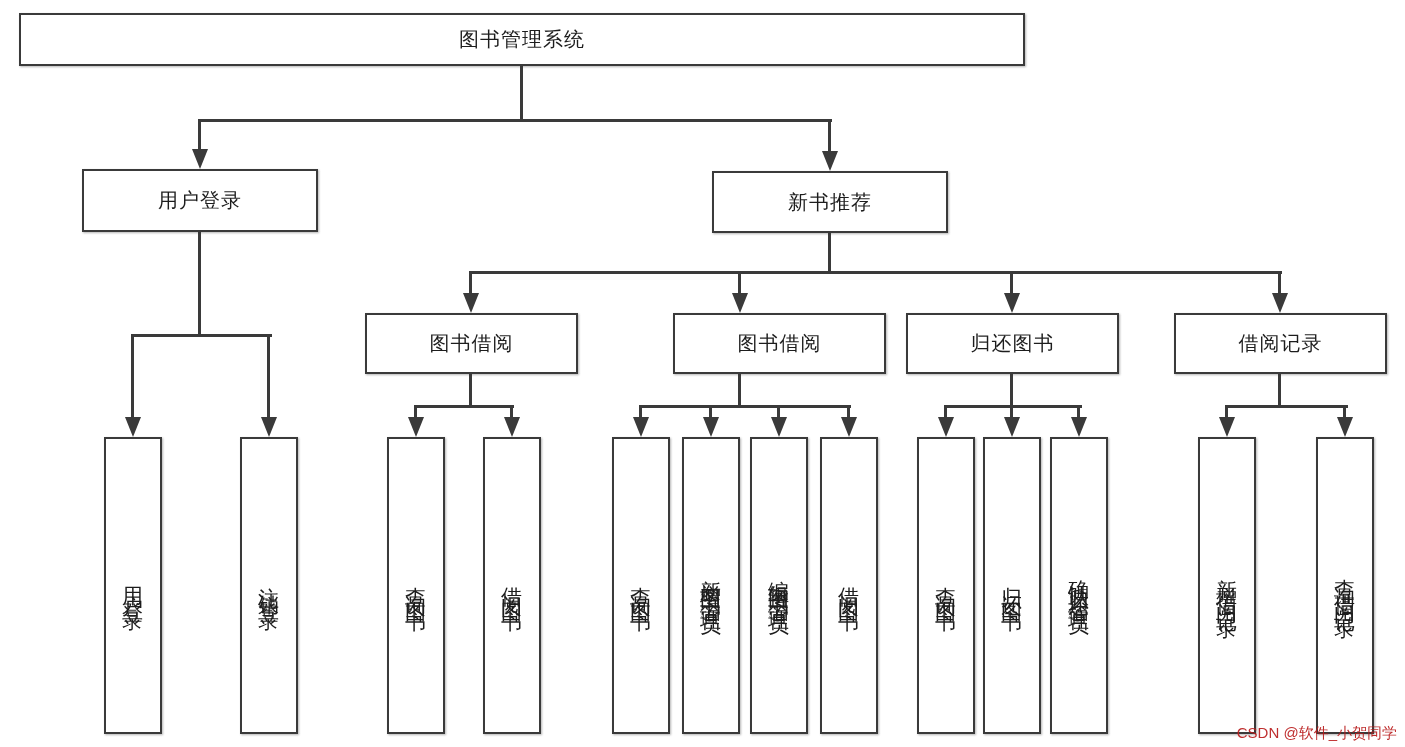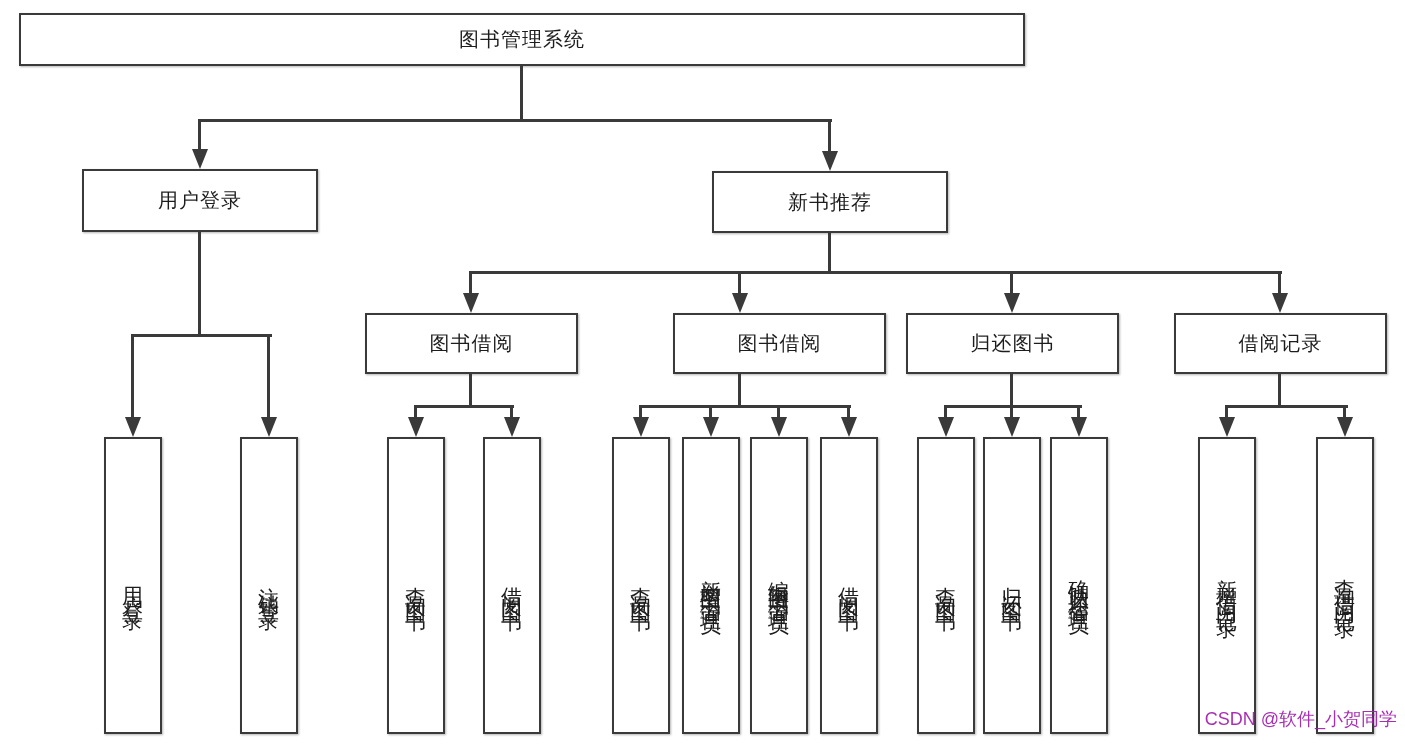--- a/index.html
+++ b/index.html
@@ -20,22 +20,22 @@
     font-size:21px; letter-spacing:8px; line-height:1.1;
     white-space:nowrap;
   }
   .line { position:absolute; background:#3a3a3a; }
   .arrow {
     position:absolute; width:0; height:0;
     border-left:8px solid transparent; border-right:8px solid transparent;
     border-top:20px solid #3a3a3a;
   }
   .watermark {
-    position:absolute; right:8px; bottom:16px;
-    font-size:18px; color:#a21caf; opacity:.92; white-space:nowrap;
+    position:absolute; right:8px; bottom:4px;
+    font-size:15px; color:#b91c1c; opacity:.92; white-space:nowrap;
     z-index:10;
   }
 </style>
 </head>
 <body>
 
 <div id="canvas">
 
   <div class="box" style="left:19px;top:13px;width:1006px;height:53px;">
     <span class="hlabel">图书管理系统</span>

